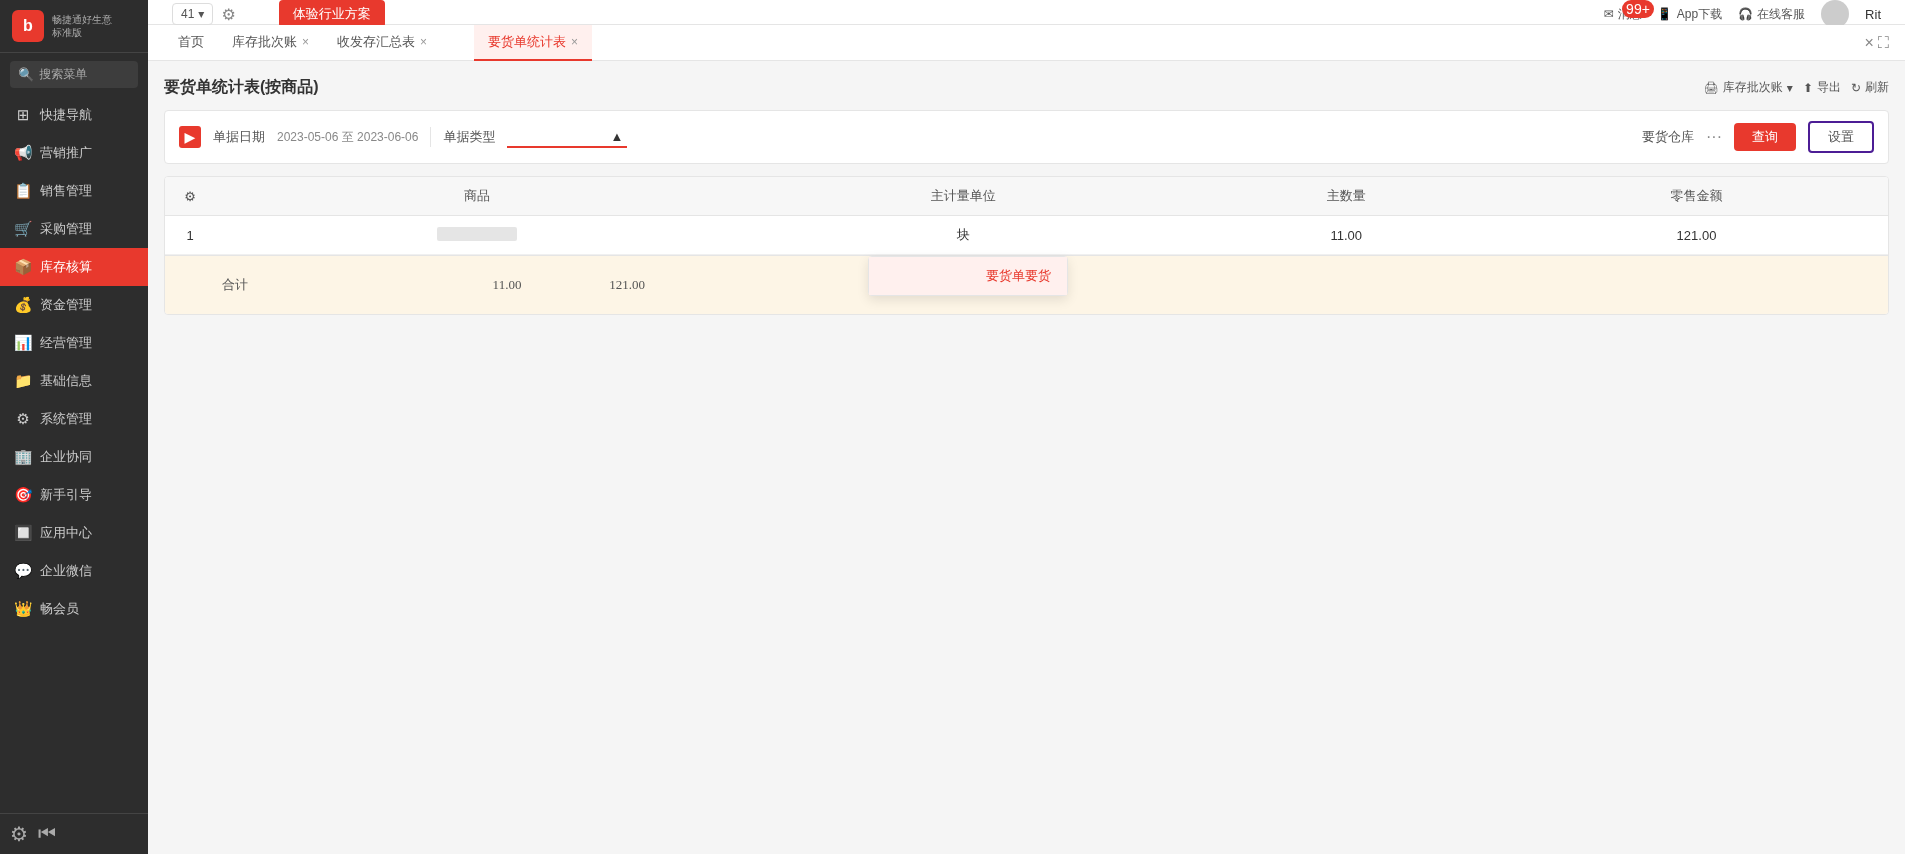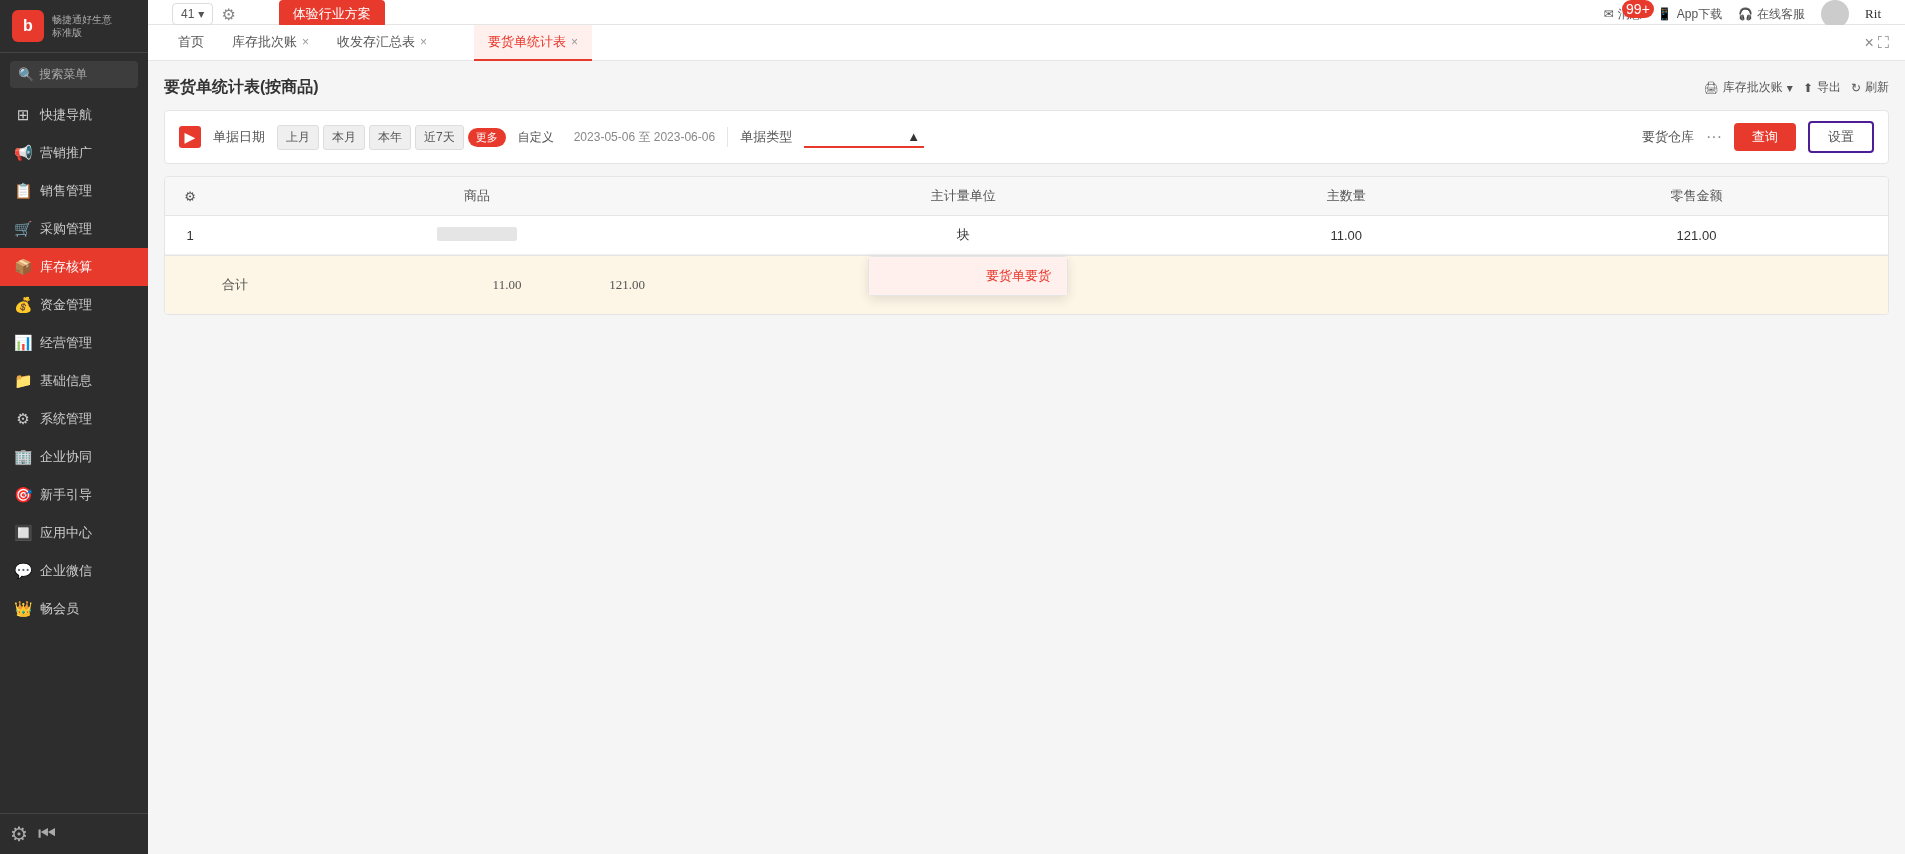--- a/index.html
+++ b/index.html
@@ -421,21 +421,21 @@
       </div>
       <div class="topbar-msg">
         <span>📱</span>
         <span>App下载</span>
       </div>
       <div class="topbar-msg">
         <span>🎧</span>
         <span>在线客服</span>
       </div>
       <div class="topbar-avatar"></div>
-      <span style="font-size:13px;color:#333;font-family:Liberation Serif, serif;">Rit</span>
+      <span style="font-size:13px;color:#333;">Rit</span>
     </div>
   </div>
 
   <div class="tabbar">
     <div id="tab-home" class="tab-item">
       <span>首页</span>
     </div>
     <div id="tab-inventory-batch" class="tab-item">
       <span>库存批次账</span>
       <span class="tab-close">×</span>
@@ -472,28 +472,20 @@
           <div class="action-btn">
             <span>↻</span>
             <span>刷新</span>
           </div>
         </div>
       </div>
 
       <div class="filter-bar">
         <div class="expand-btn">▶</div>
         <span class="filter-label">单据日期</span>
-        <div class="date-btns">
-          <button class="date-btn">上月</button>
-          <button class="date-btn">本月</button>
-          <button class="date-btn">本年</button>
-          <button class="date-btn">近7天</button>
-          <span class="date-more-btn">更多</span>
-          <button class="custom-btn">自定义</button>
-        </div>
         <div class="date-range-text">2023-05-06 至 2023-06-06</div>
         <div class="filter-divider"></div>
         <span class="filter-type-label">单据类型</span>
         <div class="filter-select">
           <span></span>
           <span>▲</span>
         </div>
         <span class="warehouse-label">要货仓库</span>
         <span class="warehouse-dots">···</span>
         <button class="query-btn">查询</button>

